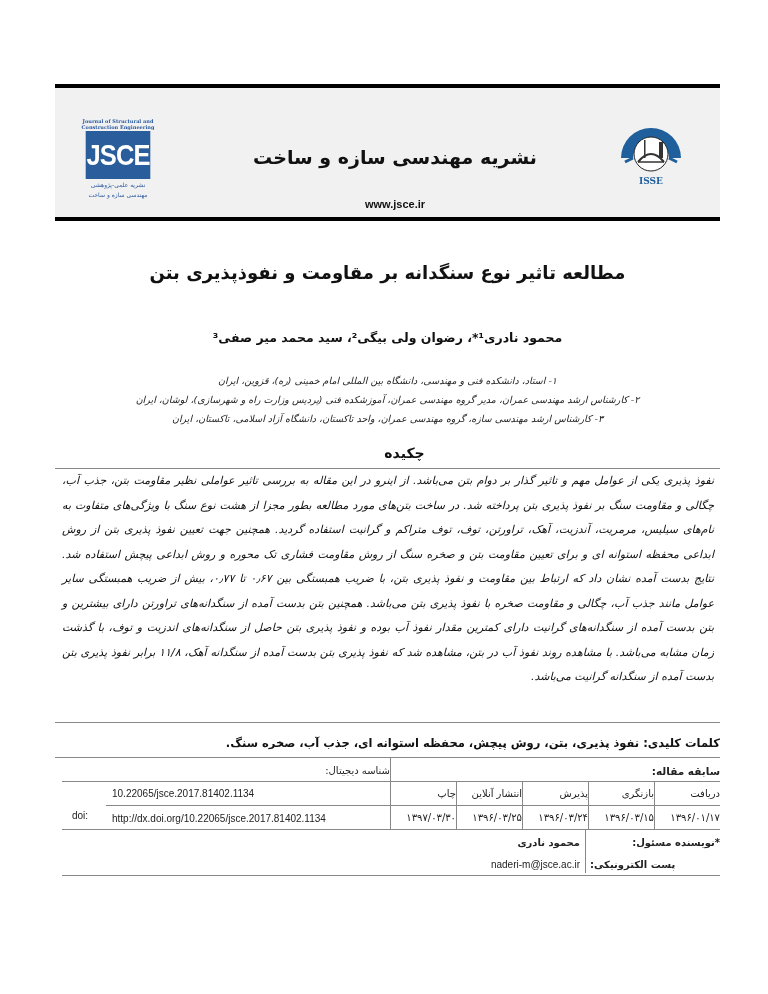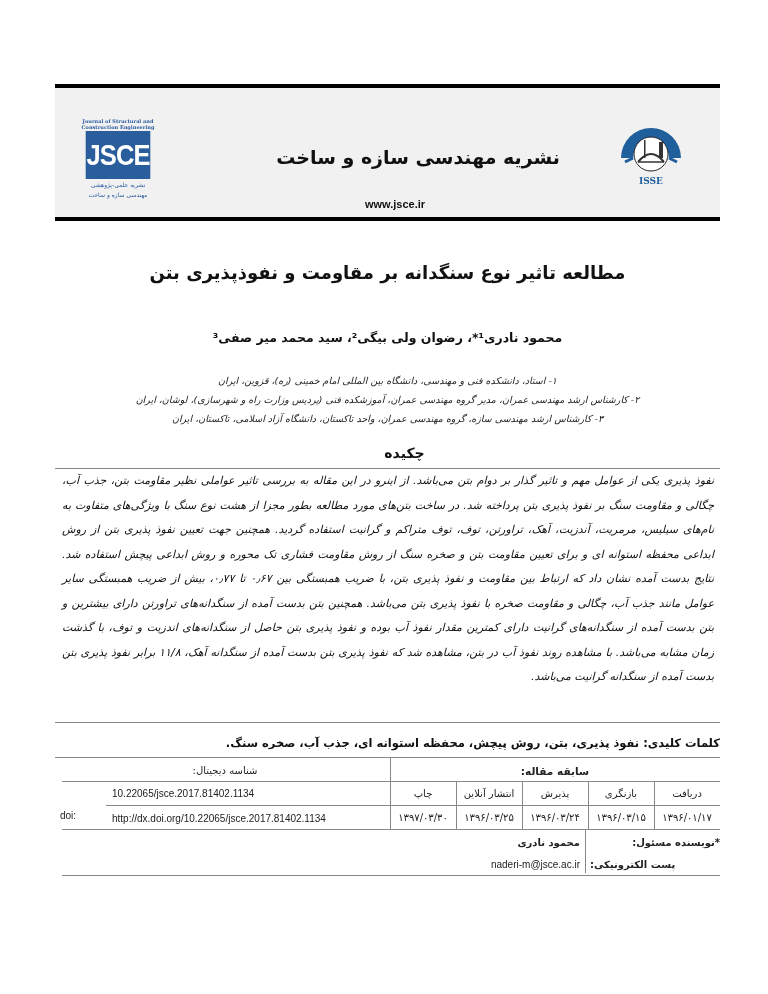--- a/index.html
+++ b/index.html
@@ -6,31 +6,31 @@
   body{width:768px;height:994px;position:relative;font-family:"DejaVu Sans",sans-serif;color:#111;overflow:hidden;}
   .abs{position:absolute;}
   .rtl{direction:rtl;}
   .running{left:55px;width:665px;top:84px;text-align:center;font-size:10px;font-weight:bold;font-family:Liberation Mono, monospace;}
   .banner{left:55px;width:665px;top:84px;height:137px;background:#f1f1f1;border-top:4px solid #000;border-bottom:4px solid #000;box-sizing:border-box;}
   .jsce{left:80px;top:118px;width:76px;}
   .jsce-top{font-family:"DejaVu Serif",serif;font-size:5px;color:#2a5aa0;text-align:center;font-weight:bold;line-height:6px;}
   .jsce-box{background:#2a5d9c;color:#fff;font-family:"Liberation Sans",sans-serif;font-weight:bold;font-size:30px;text-align:center;line-height:48px;height:48px;margin-top:1px;letter-spacing:-1px;transform:scaleX(0.85);}
   .jsce-fa{font-size:6px;color:#2a5aa0;text-align:center;direction:rtl;line-height:8px;margin-top:2px;}
   .isse{left:611px;top:112px;width:80px;height:80px;}
-  .journal-title{left:230px;width:330px;top:146px;font-size:19px;font-weight:bold;}
+  .journal-title{left:230px;width:330px;top:146px;text-align:center;font-size:19px;font-weight:bold;}
   .journal-url{left:230px;width:330px;top:198px;text-align:center;font-size:11px;font-weight:bold;font-family:"Liberation Sans",sans-serif;}
   .paper-title{left:55px;width:665px;top:262px;text-align:center;font-size:18px;font-weight:bold;}
   .authors{left:55px;width:665px;top:330px;text-align:center;font-size:12.5px;font-weight:bold;}
   .affil{left:55px;width:665px;text-align:center;font-size:9.5px;font-style:italic;color:#222;}
   .abstract-h{left:72px;width:665px;top:445px;text-align:center;font-size:14px;font-weight:bold;}
   .rule{left:55px;width:665px;height:1px;background:#888;}
   .abstract{left:62px;width:652px;top:469px;font-size:11px;line-height:24.5px;font-style:italic;text-align:justify;text-align-last:right;}
   .keywords{left:55px;width:665px;top:736px;font-size:11.5px;font-weight:bold;}
   .lbl-b{font-weight:bold;font-size:11px;}
-  .cell{position:absolute;text-align:center;font-size:10px;color:#222;}
+  .cell{position:absolute;text-align:right;font-size:10px;color:#222;}
   .vline{position:absolute;width:1px;background:#888;}
   .hline{position:absolute;height:1px;background:#888;}
 </style>
 </head>
 <body>
 
 <div class="abs running rtl">نشریه مهندسی سازه و ساخت، دوره ۵، شماره ۱، سال ۱۳۹۷، صفحه ۱۰۹ تا ۱۲۶</div>
 
 <div class="abs banner"></div>
 
@@ -73,21 +73,21 @@
 <div class="abs keywords rtl">
   <span>کلمات کلیدی:</span>
   <span>نفوذ پذیری، بتن، روش پیچش، محفظه استوانه ای، جذب آب، صخره سنگ.</span>
 </div>
 <div class="abs rule" style="top:757px"></div>
 
 <div class="vline" style="left:390px;top:757px;height:45px"></div>
 
 <div class="cell rtl lbl-b" style="left:60px;width:330px;top:765px;font-weight:normal">شناسه دیجیتال:</div>
 <div class="hline" style="left:62px;width:328px;top:781px"></div>
-<div class="cell" style="left:60px;top:810px;text-align:center;font-family:'Liberation Sans',sans-serif">doi:</div>
+<div class="cell" style="left:72px;top:810px;text-align:center;font-family:'Liberation Sans',sans-serif">doi:</div>
 <div class="cell" style="left:112px;top:788px;text-align:left;font-family:'Liberation Sans',sans-serif">10.22065/jsce.2017.81402.1134</div>
 <div class="hline" style="left:106px;width:284px;top:805px"></div>
 <div class="cell" style="left:112px;top:813px;text-align:left;font-family:'Liberation Sans',sans-serif">http://dx.doi.org/10.22065/jsce.2017.81402.1134</div>
 <div class="hline" style="left:62px;width:328px;top:829px"></div>
 
 <div class="cell rtl" style="left:390px;width:330px;top:765px;font-weight:bold;font-size:10.5px">سابقه مقاله:</div>
 <div class="hline" style="left:390px;width:330px;top:781px"></div>
 
 <div class="cell rtl" style="left:654px;width:66px;top:788px">دریافت</div>
 <div class="cell rtl" style="left:588px;width:66px;top:788px">بازنگری</div>

